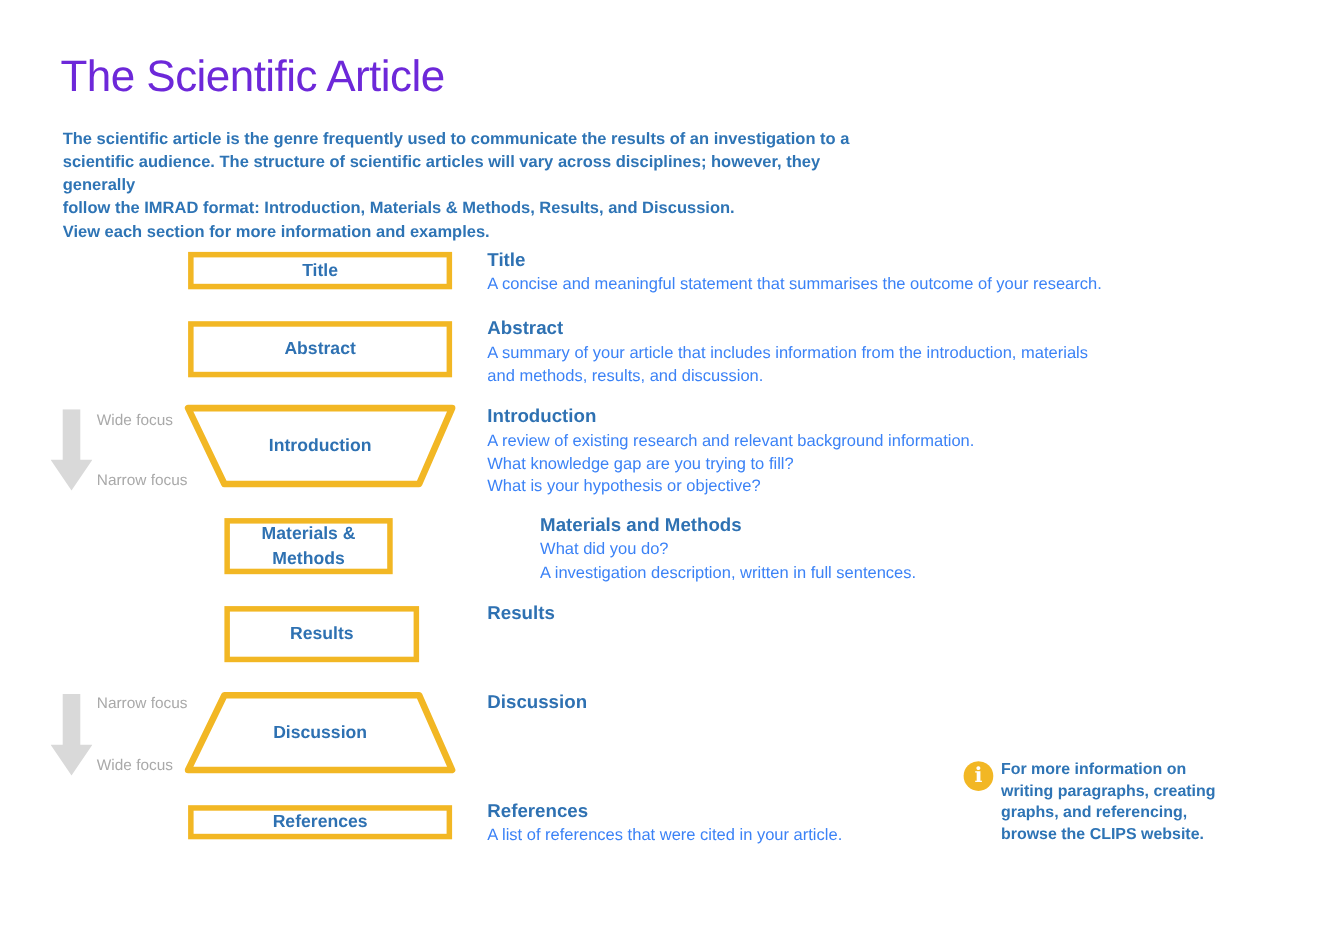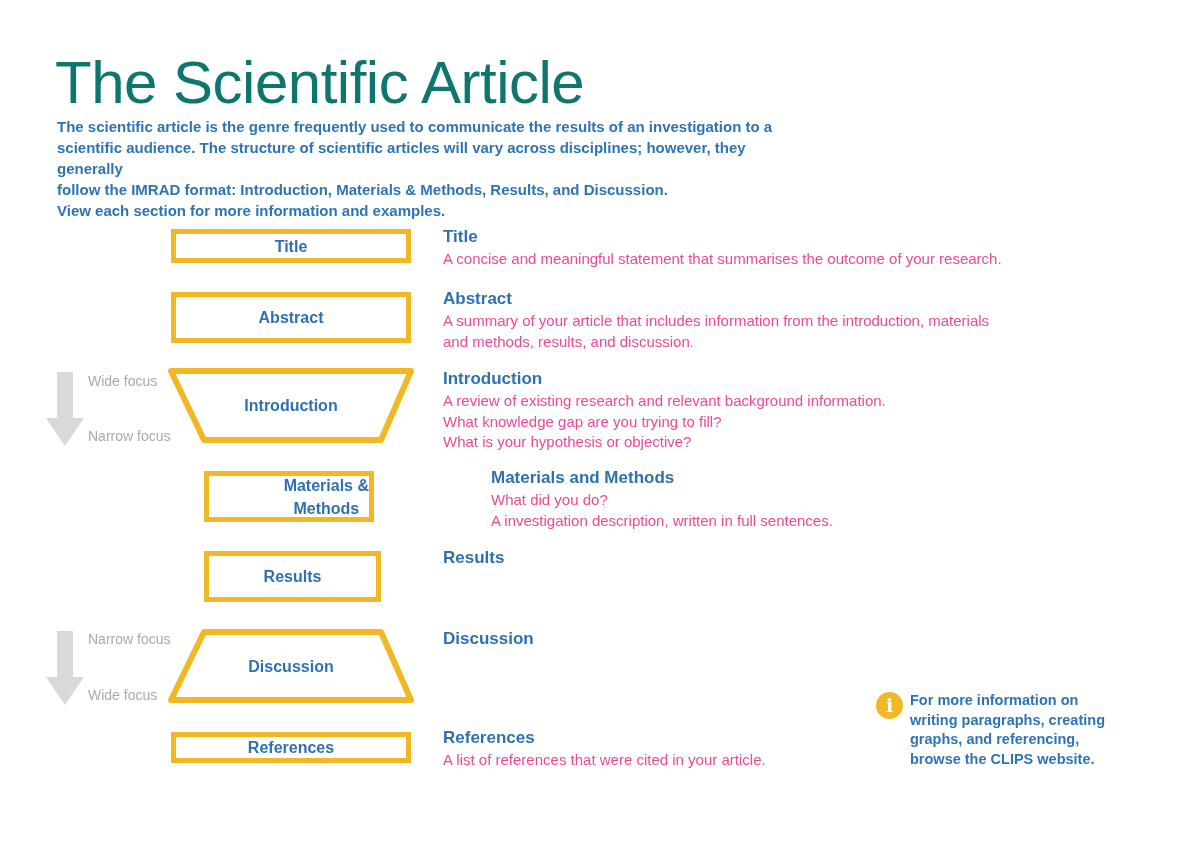--- a/index.html
+++ b/index.html
@@ -9,23 +9,23 @@
     width: 1200px;
     height: 849px;
     background: #ffffff;
     font-family: "Liberation Sans", sans-serif;
     overflow: hidden;
   }
   .abs { position: absolute; }
 
   .page-title {
     left: 55px; top: 48px;
-    font-size: 60px;
+    font-size: 40px;
     letter-spacing: -0.5px;
-    color: #0f766e;
+    color: #6d28d9;
     font-weight: normal;
   }
   .intro {
     left: 57px; top: 104px;
     width: 720px;
     font-size: 15px;
     line-height: 21px;
     font-weight: bold;
     color: #2E74B5;
     white-space: pre-line;
@@ -44,21 +44,21 @@
   }
   .shape-label {
     color: #2E71B2;
     font-weight: bold;
     font-size: 16px;
     line-height: 23px;
     white-space: pre-line;
   }
   .box-title       { left: 171px; top: 229px; width: 240px; height: 34px; }
   .box-abstract    { left: 171px; top: 292px; width: 240px; height: 51px; }
-  .box-materials   { left: 204px; top: 471px; width: 170px; height: 51px; justify-content: flex-end; }
+  .box-materials   { left: 204px; top: 471px; width: 153px; height: 51px; }
   .box-results     { left: 204px; top: 551px; width: 177px; height: 51px; }
   .box-references  { left: 171px; top: 732px; width: 240px; height: 31px; }
 
   .trap-wrap { width: 252px; height: 81px; cursor: pointer; }
   .trap-wrap svg { position: absolute; left: 0; top: 0; }
   .trap-label-layer {
     position: absolute; left: 0; top: 0; width: 100%; height: 100%;
     display: flex; align-items: center; justify-content: center;
   }
   .trap-intro { left: 165px; top: 365px; }
@@ -69,21 +69,21 @@
   .section-heading {
     font-size: 17px;
     font-weight: bold;
     color: #2E71B2;
     line-height: 22px;
     margin-bottom: 1px;
   }
   .section-desc {
     font-size: 15px;
     line-height: 20.5px;
-    color: #ec4899;
+    color: #3b82f6;
     white-space: pre-line;
   }
   .sec-0 { top: 226px; }
   .sec-1 { top: 288px; }
   .sec-2 { top: 368px; }
   .sec-3 { top: 467px; margin-left: 48px; }
   .sec-4 { top: 547px; }
   .sec-5 { top: 628px; }
   .sec-6 { top: 727px; }
 

